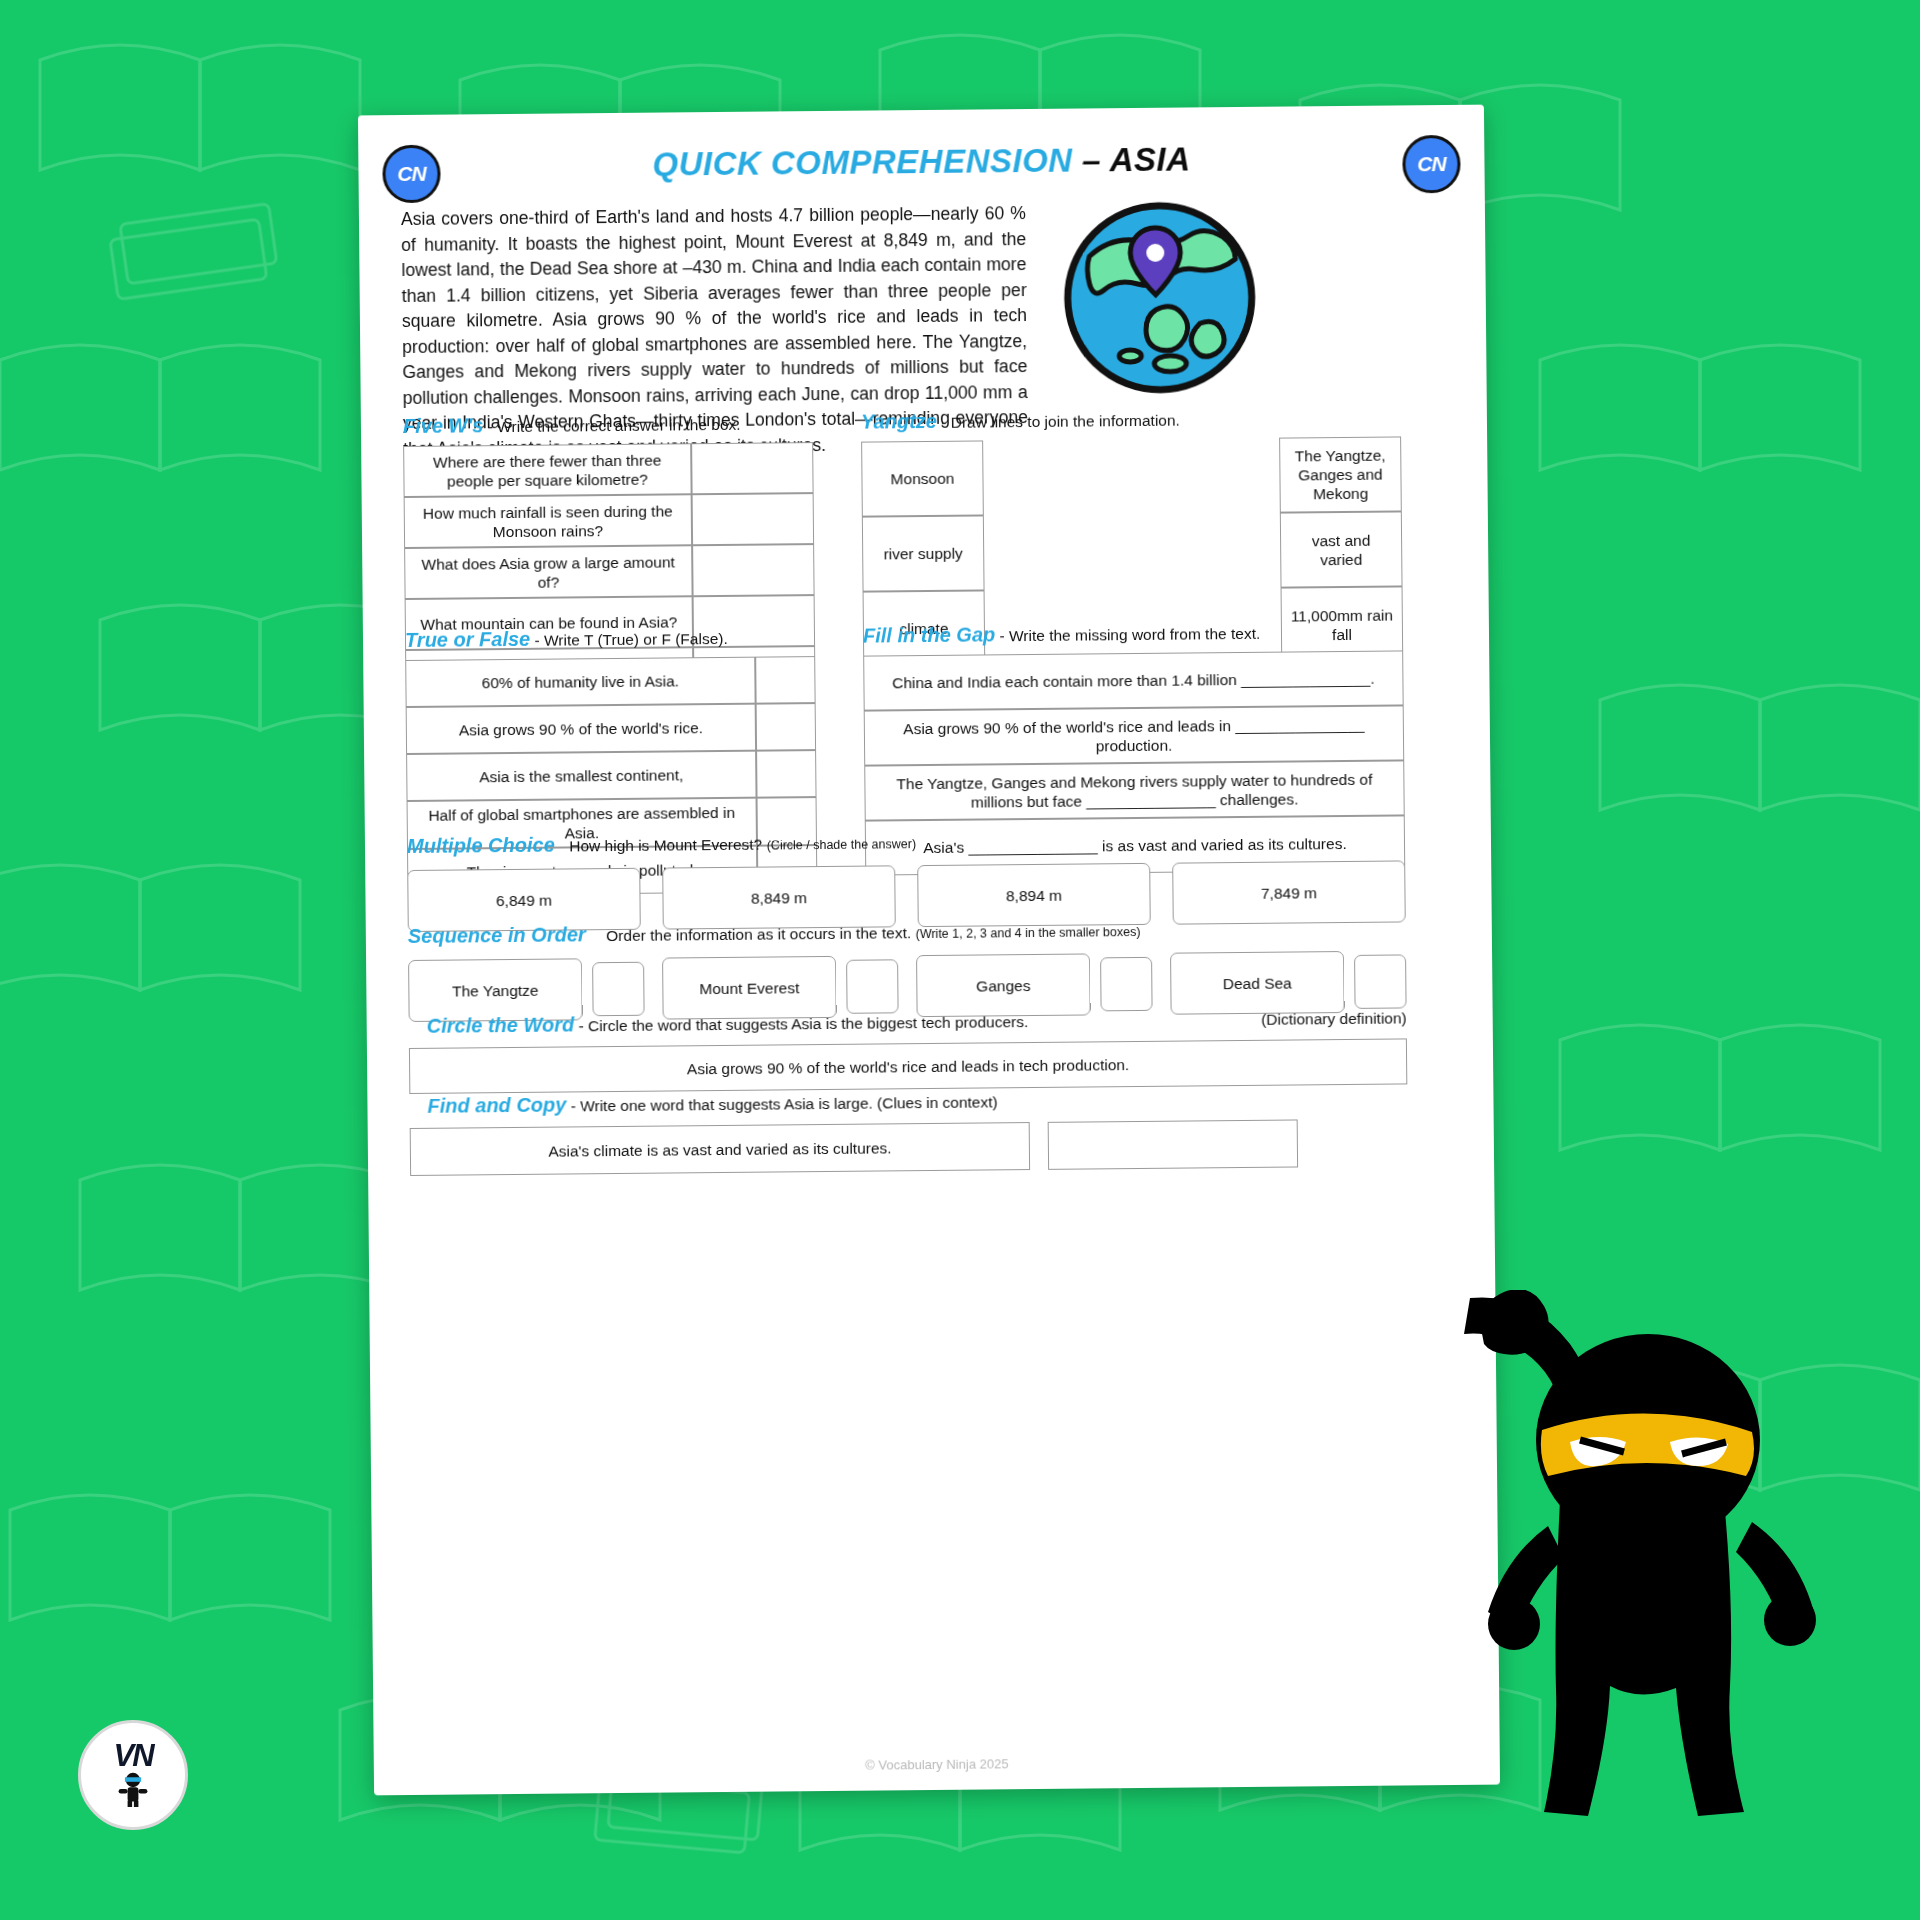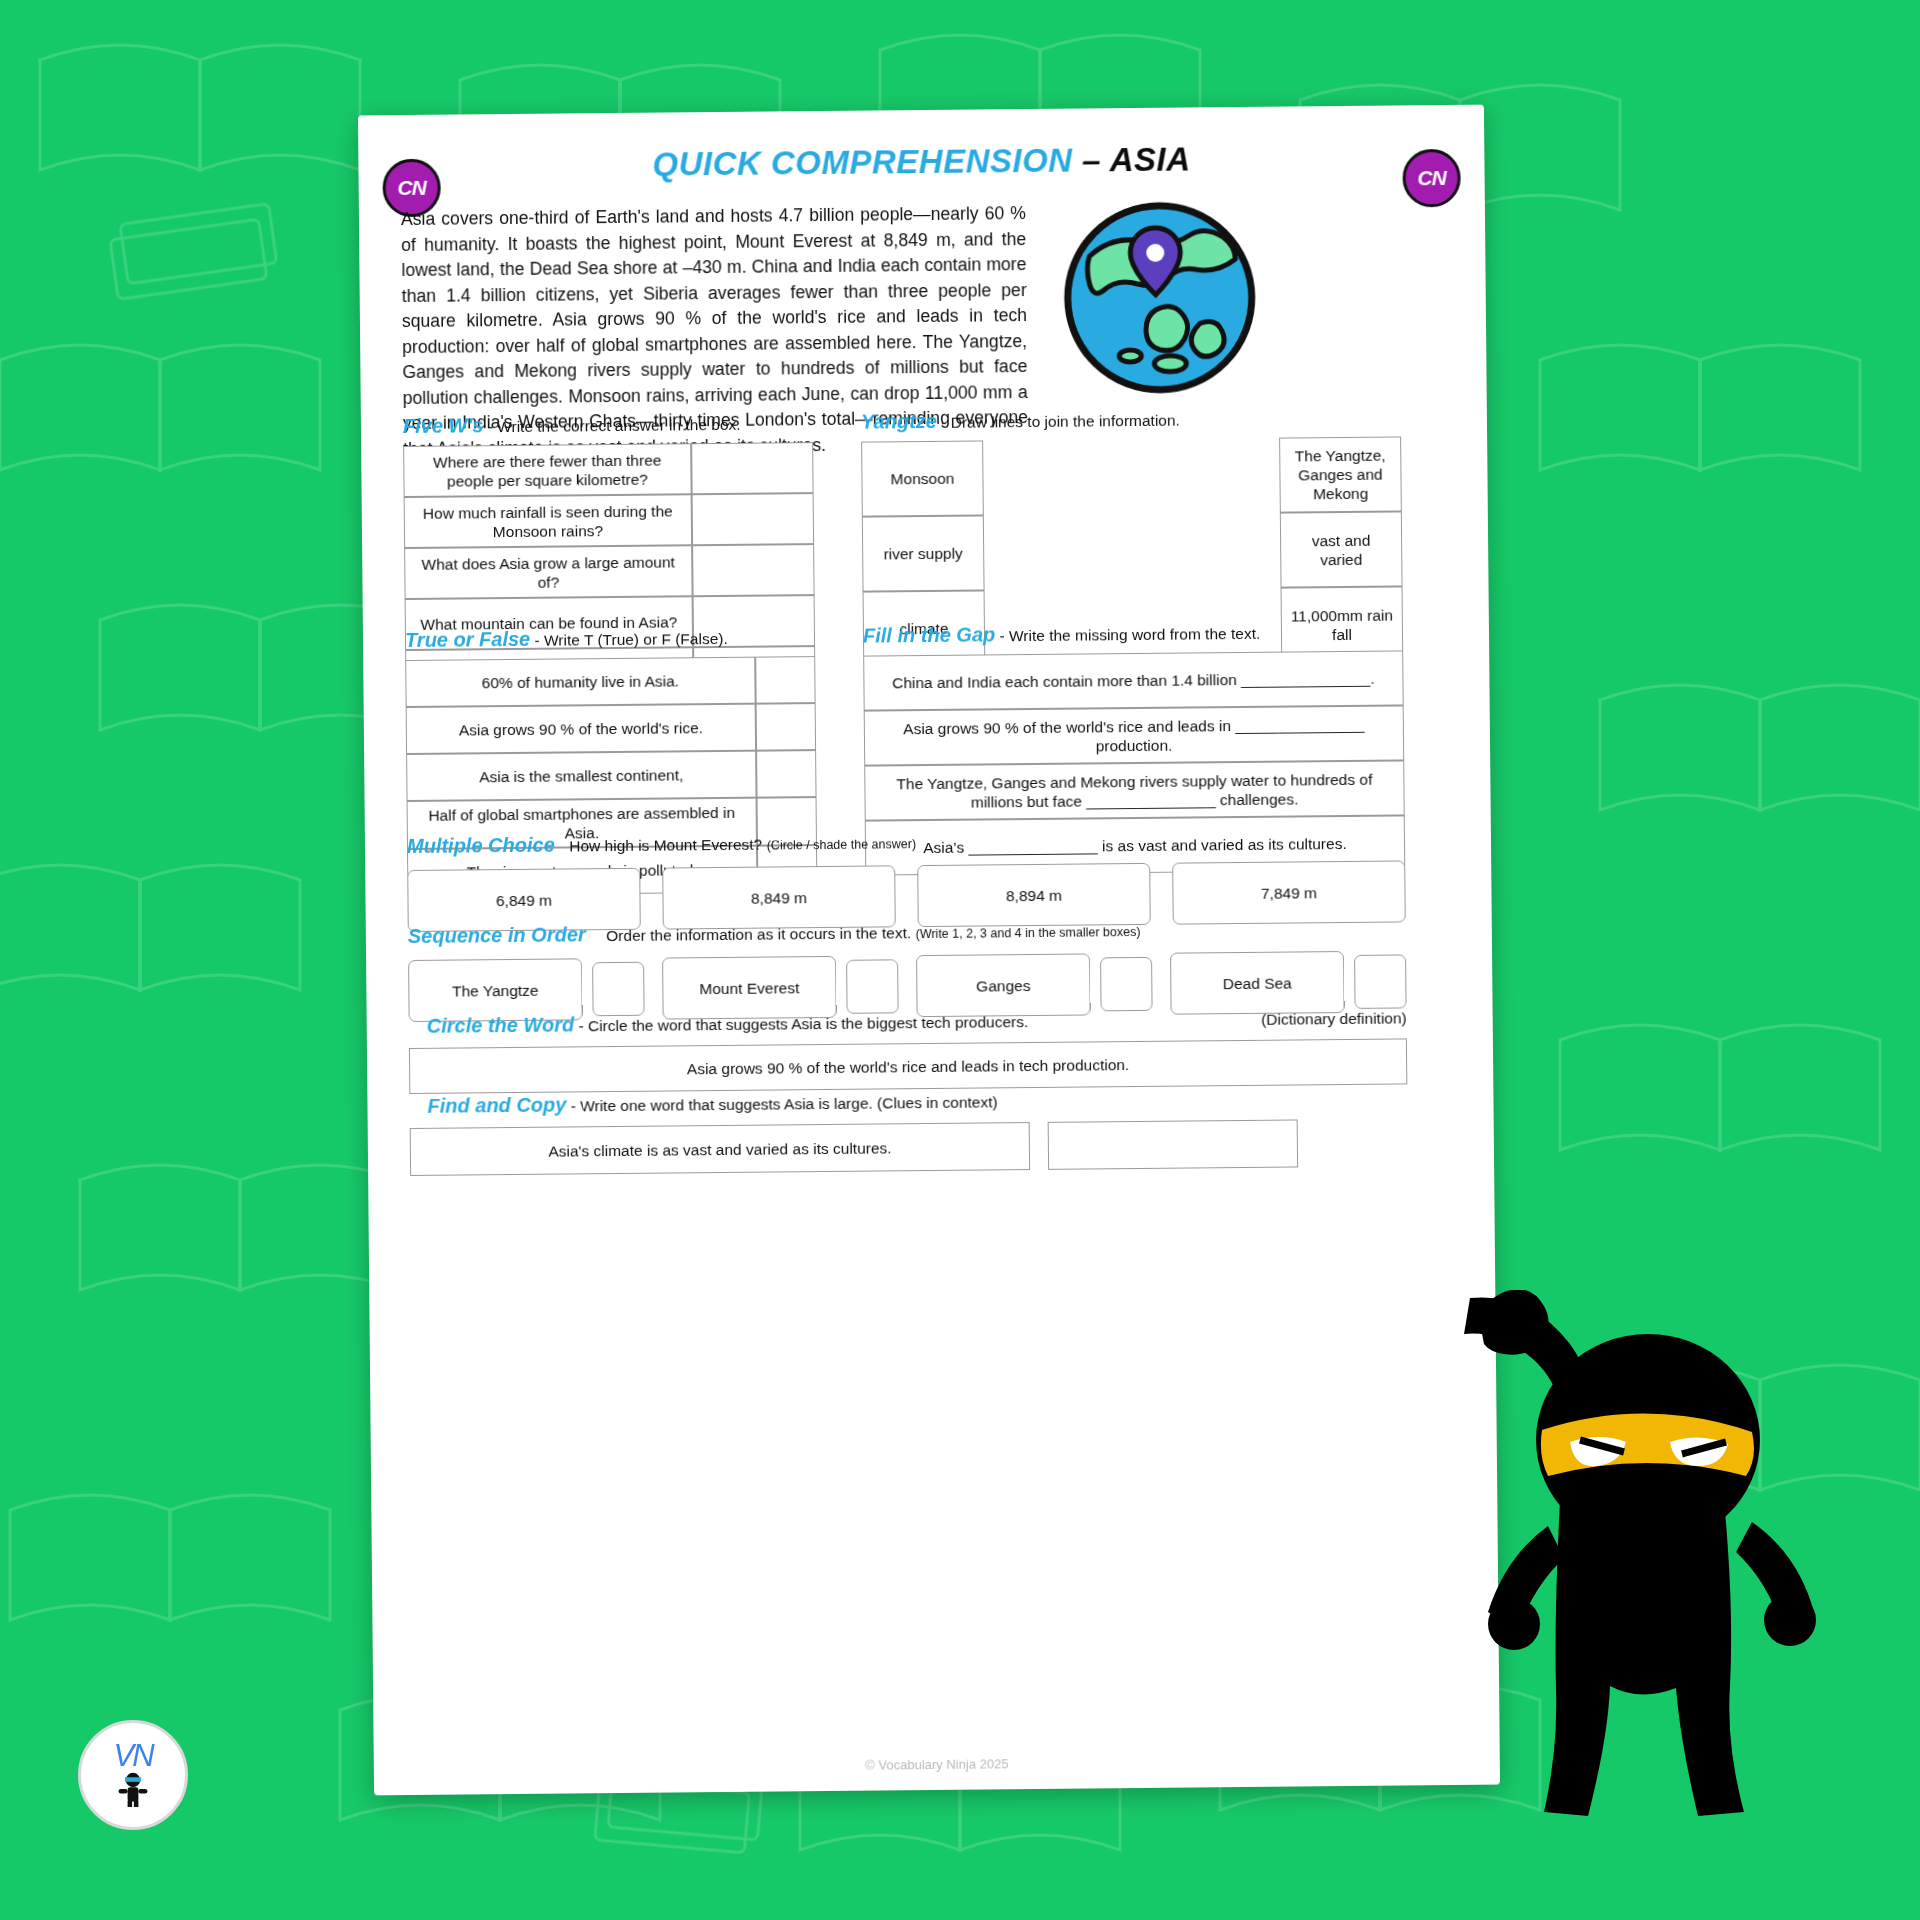--- a/index.html
+++ b/index.html
@@ -25,22 +25,22 @@
     box-shadow:0 6px 26px rgba(0,0,0,.28);
     transform:rotate(-0.55deg);
     transform-origin:center center;
     padding:0;
     box-sizing:border-box;
   }
   .inner{position:absolute;left:0;top:0;width:1126px;height:1680px;}
   
   .title-row{position:absolute;top:22px;left:0;width:100%;height:60px;}
   .logo{
-    position:absolute;top:22px;width:58px;height:58px;border-radius:50%;
-    background:#a21caf;border:3px solid #111;box-sizing:border-box;
+    position:absolute;top:8px;width:58px;height:58px;border-radius:50%;
+    background:#3b82f6;border:3px solid #111;box-sizing:border-box;
     display:flex;align-items:center;justify-content:center;
     color:#fff;font-weight:bold;font-size:21px;font-style:italic;
     letter-spacing:-1px;
   }
   .logo.left{left:24px;}
   .logo.right{right:24px;}
   h1{
     margin:0;text-align:center;font-size:33px;line-height:60px;
     font-weight:bold;font-style:italic;letter-spacing:.5px;
     color:#0d0d0d;
@@ -106,21 +106,21 @@
     font-size:13px;color:#b9b9b9;
   }
   
   #ninja{position:absolute;right:30px;bottom:70px;width:460px;height:560px;}
   
   #vn{
     position:absolute;left:78px;bottom:90px;width:110px;height:110px;border-radius:50%;
     background:#fff;border:3px solid #d8d8d8;box-sizing:border-box;
     display:flex;align-items:center;justify-content:center;
   }
-  #vn .vntext{color:#3b82f6;font-size:31px;font-weight:normal;font-style:italic;letter-spacing:-2px;}
+  #vn .vntext{color:#0f172a;font-size:31px;font-weight:bold;font-style:italic;letter-spacing:-2px;}
 </style>
 </head>
 <body>
 
 <div id="bg">
   <svg viewBox="0 0 1920 1920" preserveAspectRatio="none" aria-hidden="true">
     <g fill="none" stroke="#ffffff" stroke-width="3" opacity="0.45">
       <g>
         <path d="M40 60 q80 -30 160 0 v110 q-80 -30 -160 0 z"></path>
         <path d="M200 60 q80 -30 160 0 v110 q-80 -30 -160 0 z"></path>

